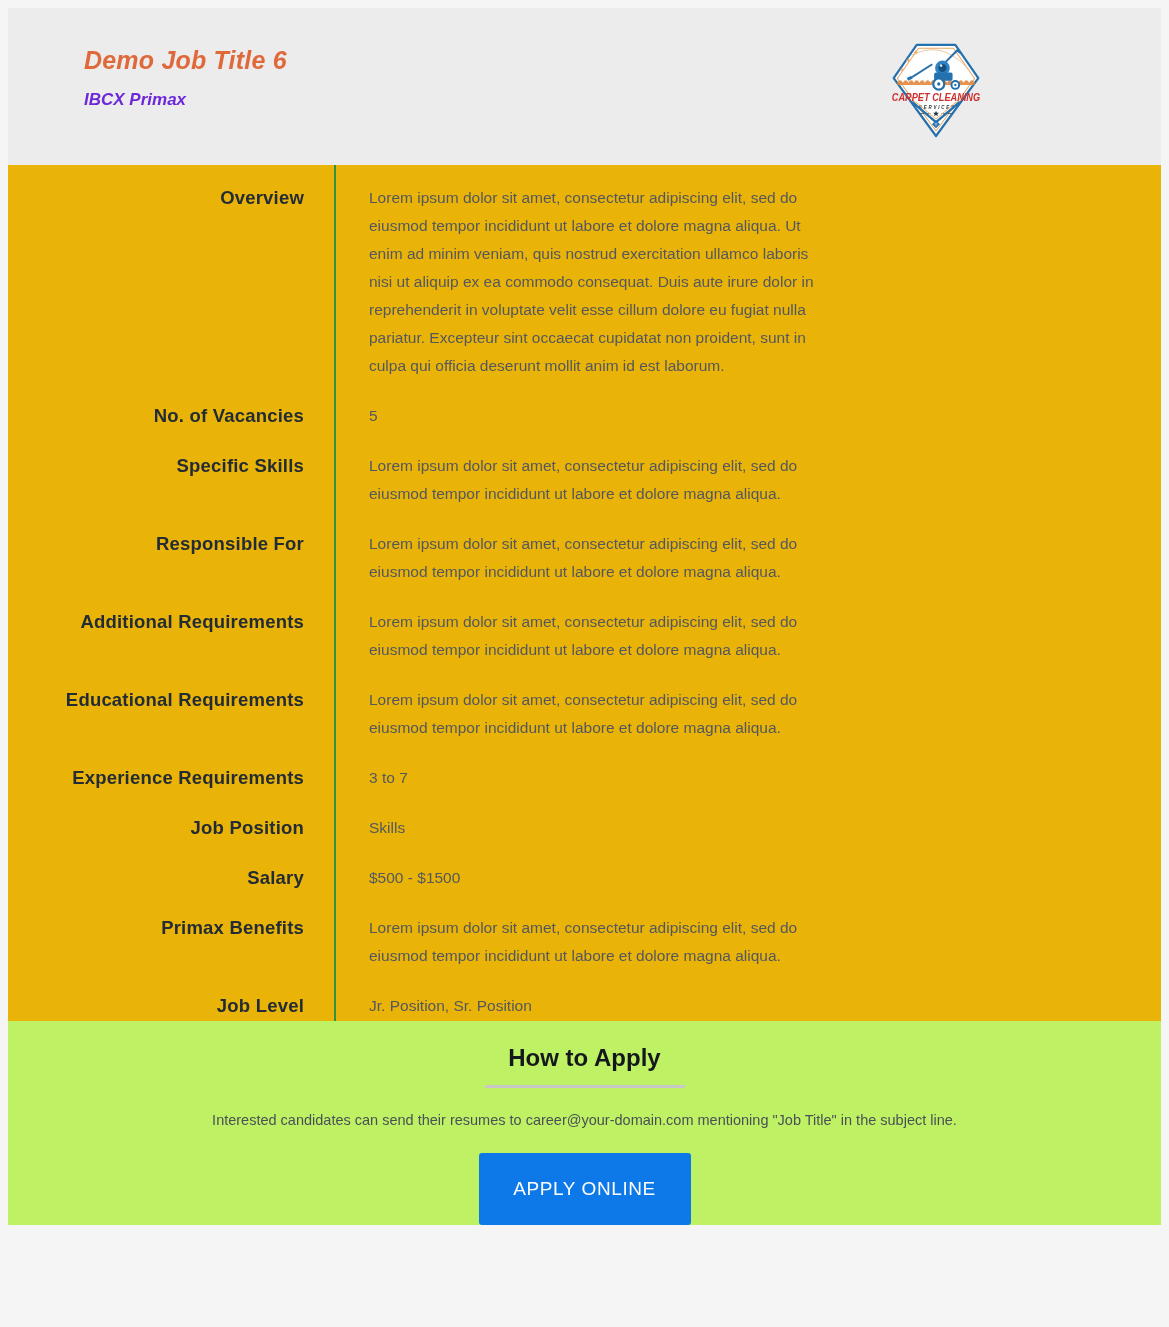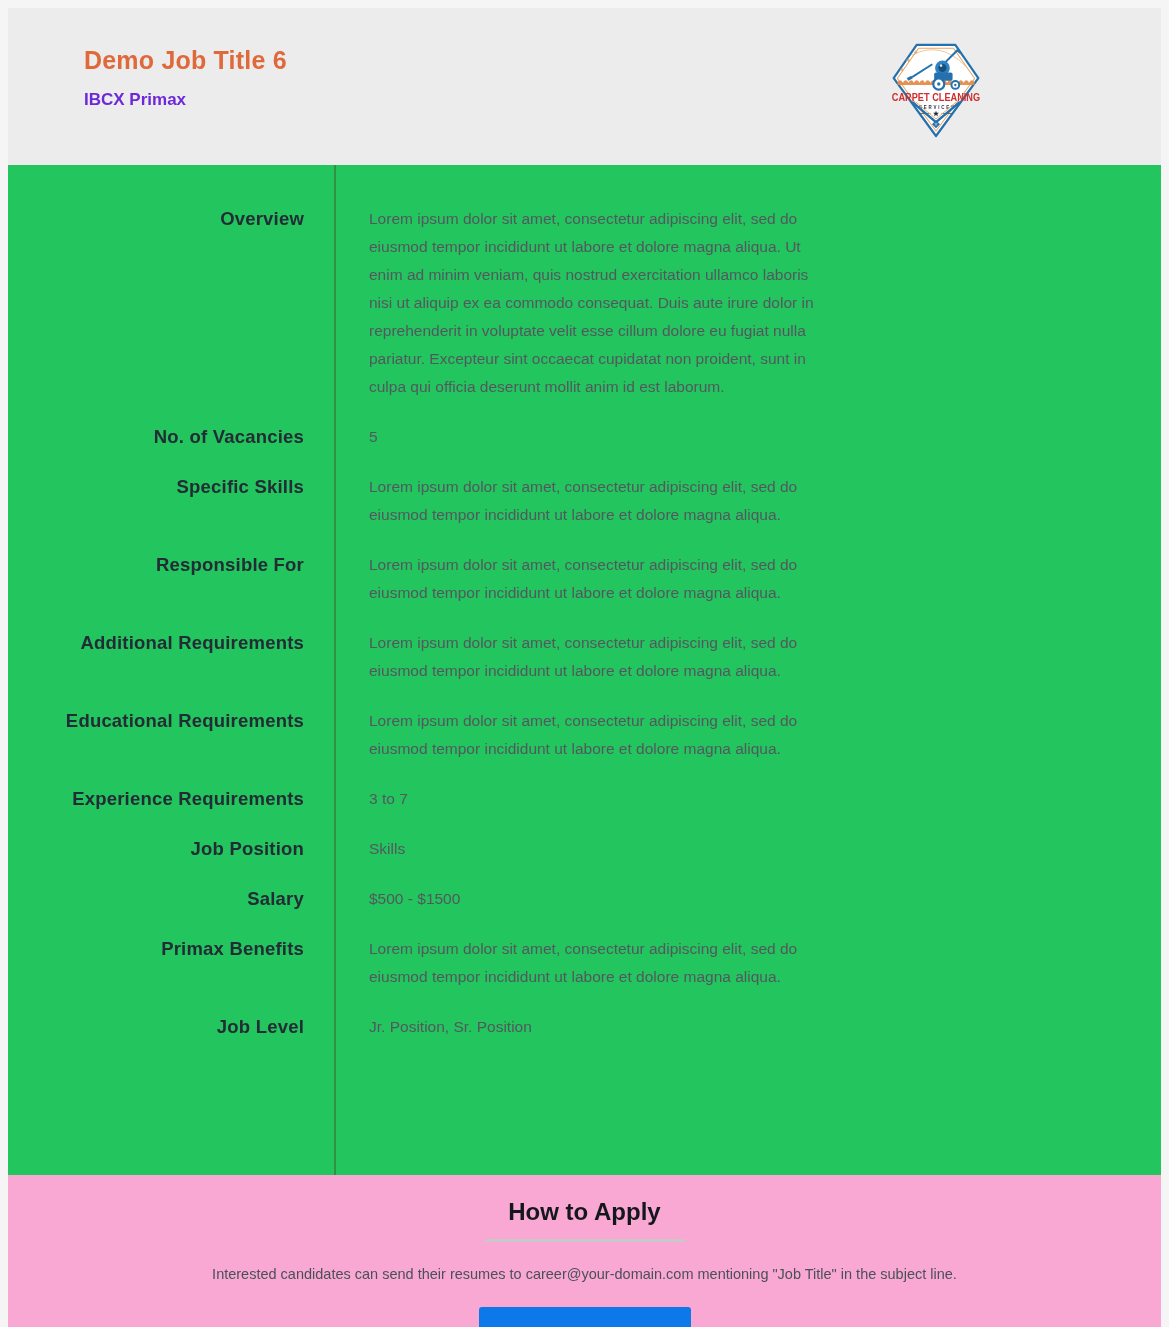--- a/index.html
+++ b/index.html
@@ -18,20 +18,21 @@
   }
   
   .header {
     background: #ececec;
     height: 157px;
     box-sizing: border-box;
     display: flex;
     justify-content: space-between;
     align-items: flex-start;
     padding: 0 179px 0 76px;
+    font-style: italic;
   }
   .header-left { padding-top: 38px; }
   .job-title {
     font-size: 25px;
     font-weight: bold;
     color: var(--accent-orange, #e0693c);
     letter-spacing: 0.2px;
     line-height: 28px;
   }
   .company-name {
@@ -42,25 +43,25 @@
     line-height: 20px;
   }
   .logo {
     width: 92px;
     height: 100px;
     margin-top: 32px;
     flex: 0 0 auto;
   }
   
   .content {
-    background: #22c55e;
+    background: #eab308;
     position: relative;
-    height: 1010px;
-    box-sizing: border-box;
-    padding-top: 40px;
+    height: 856px;
+    box-sizing: border-box;
+    padding-top: 19px;
     overflow: hidden;
   }
   .divider {
     position: absolute;
     left: 326px;
     top: 0;
     bottom: 0;
     width: 2px;
     background: var(--divider-green, #2f9341);
   }
@@ -83,21 +84,21 @@
     flex: 1;
     box-sizing: border-box;
     padding-left: 34px;
     max-width: 489px; 
     font-size: 15.5px;
     color: #54585e;
     line-height: 28px;
   }
   
   .footer {
-    background: #f9a8d4;
+    background: #bef264;
     height: 204px;
     box-sizing: border-box;
     text-align: center;
     padding-top: 22px;
   }
   .footer-heading {
     font-size: 24px;
     font-weight: bold;
     color: #14181c;
     line-height: 30px;

